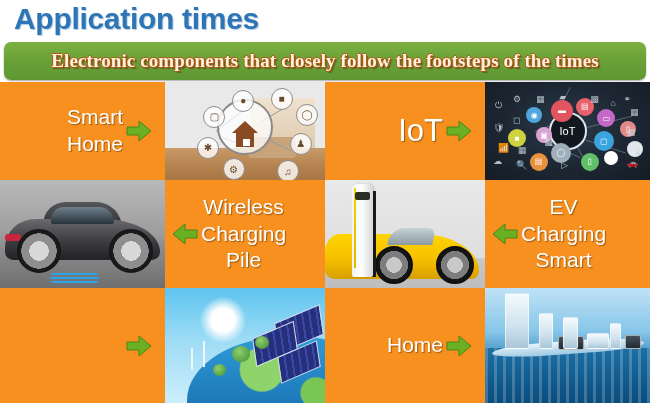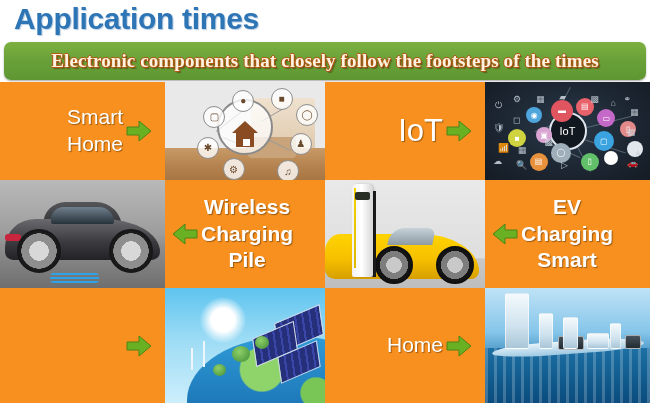--- a/index.html
+++ b/index.html
@@ -72,21 +72,21 @@
   
   .cell-text {
     background: #F7901E;
     display: flex;
     align-items: center;
     justify-content: center;
     padding: 0 4px;
     box-sizing: border-box;
   }
   .cell-text.align-right { justify-content: flex-end; padding-right: 10px; }
-  .cell-text.align-left  { justify-content: flex-start; padding-left: 4px; font-weight: bold; }
+  .cell-text.align-left  { justify-content: flex-start; padding-left: 4px; }
 
   .label {
     font-family: "Liberation Sans", sans-serif;
     font-size: 21px;
     color: #ffffff;
     line-height: 1.28;
     text-align: center;
     text-shadow: 1px 1px 1px rgba(80,45,10,0.55);
   }
   .label.big { font-size: 31px; font-weight: normal; }

